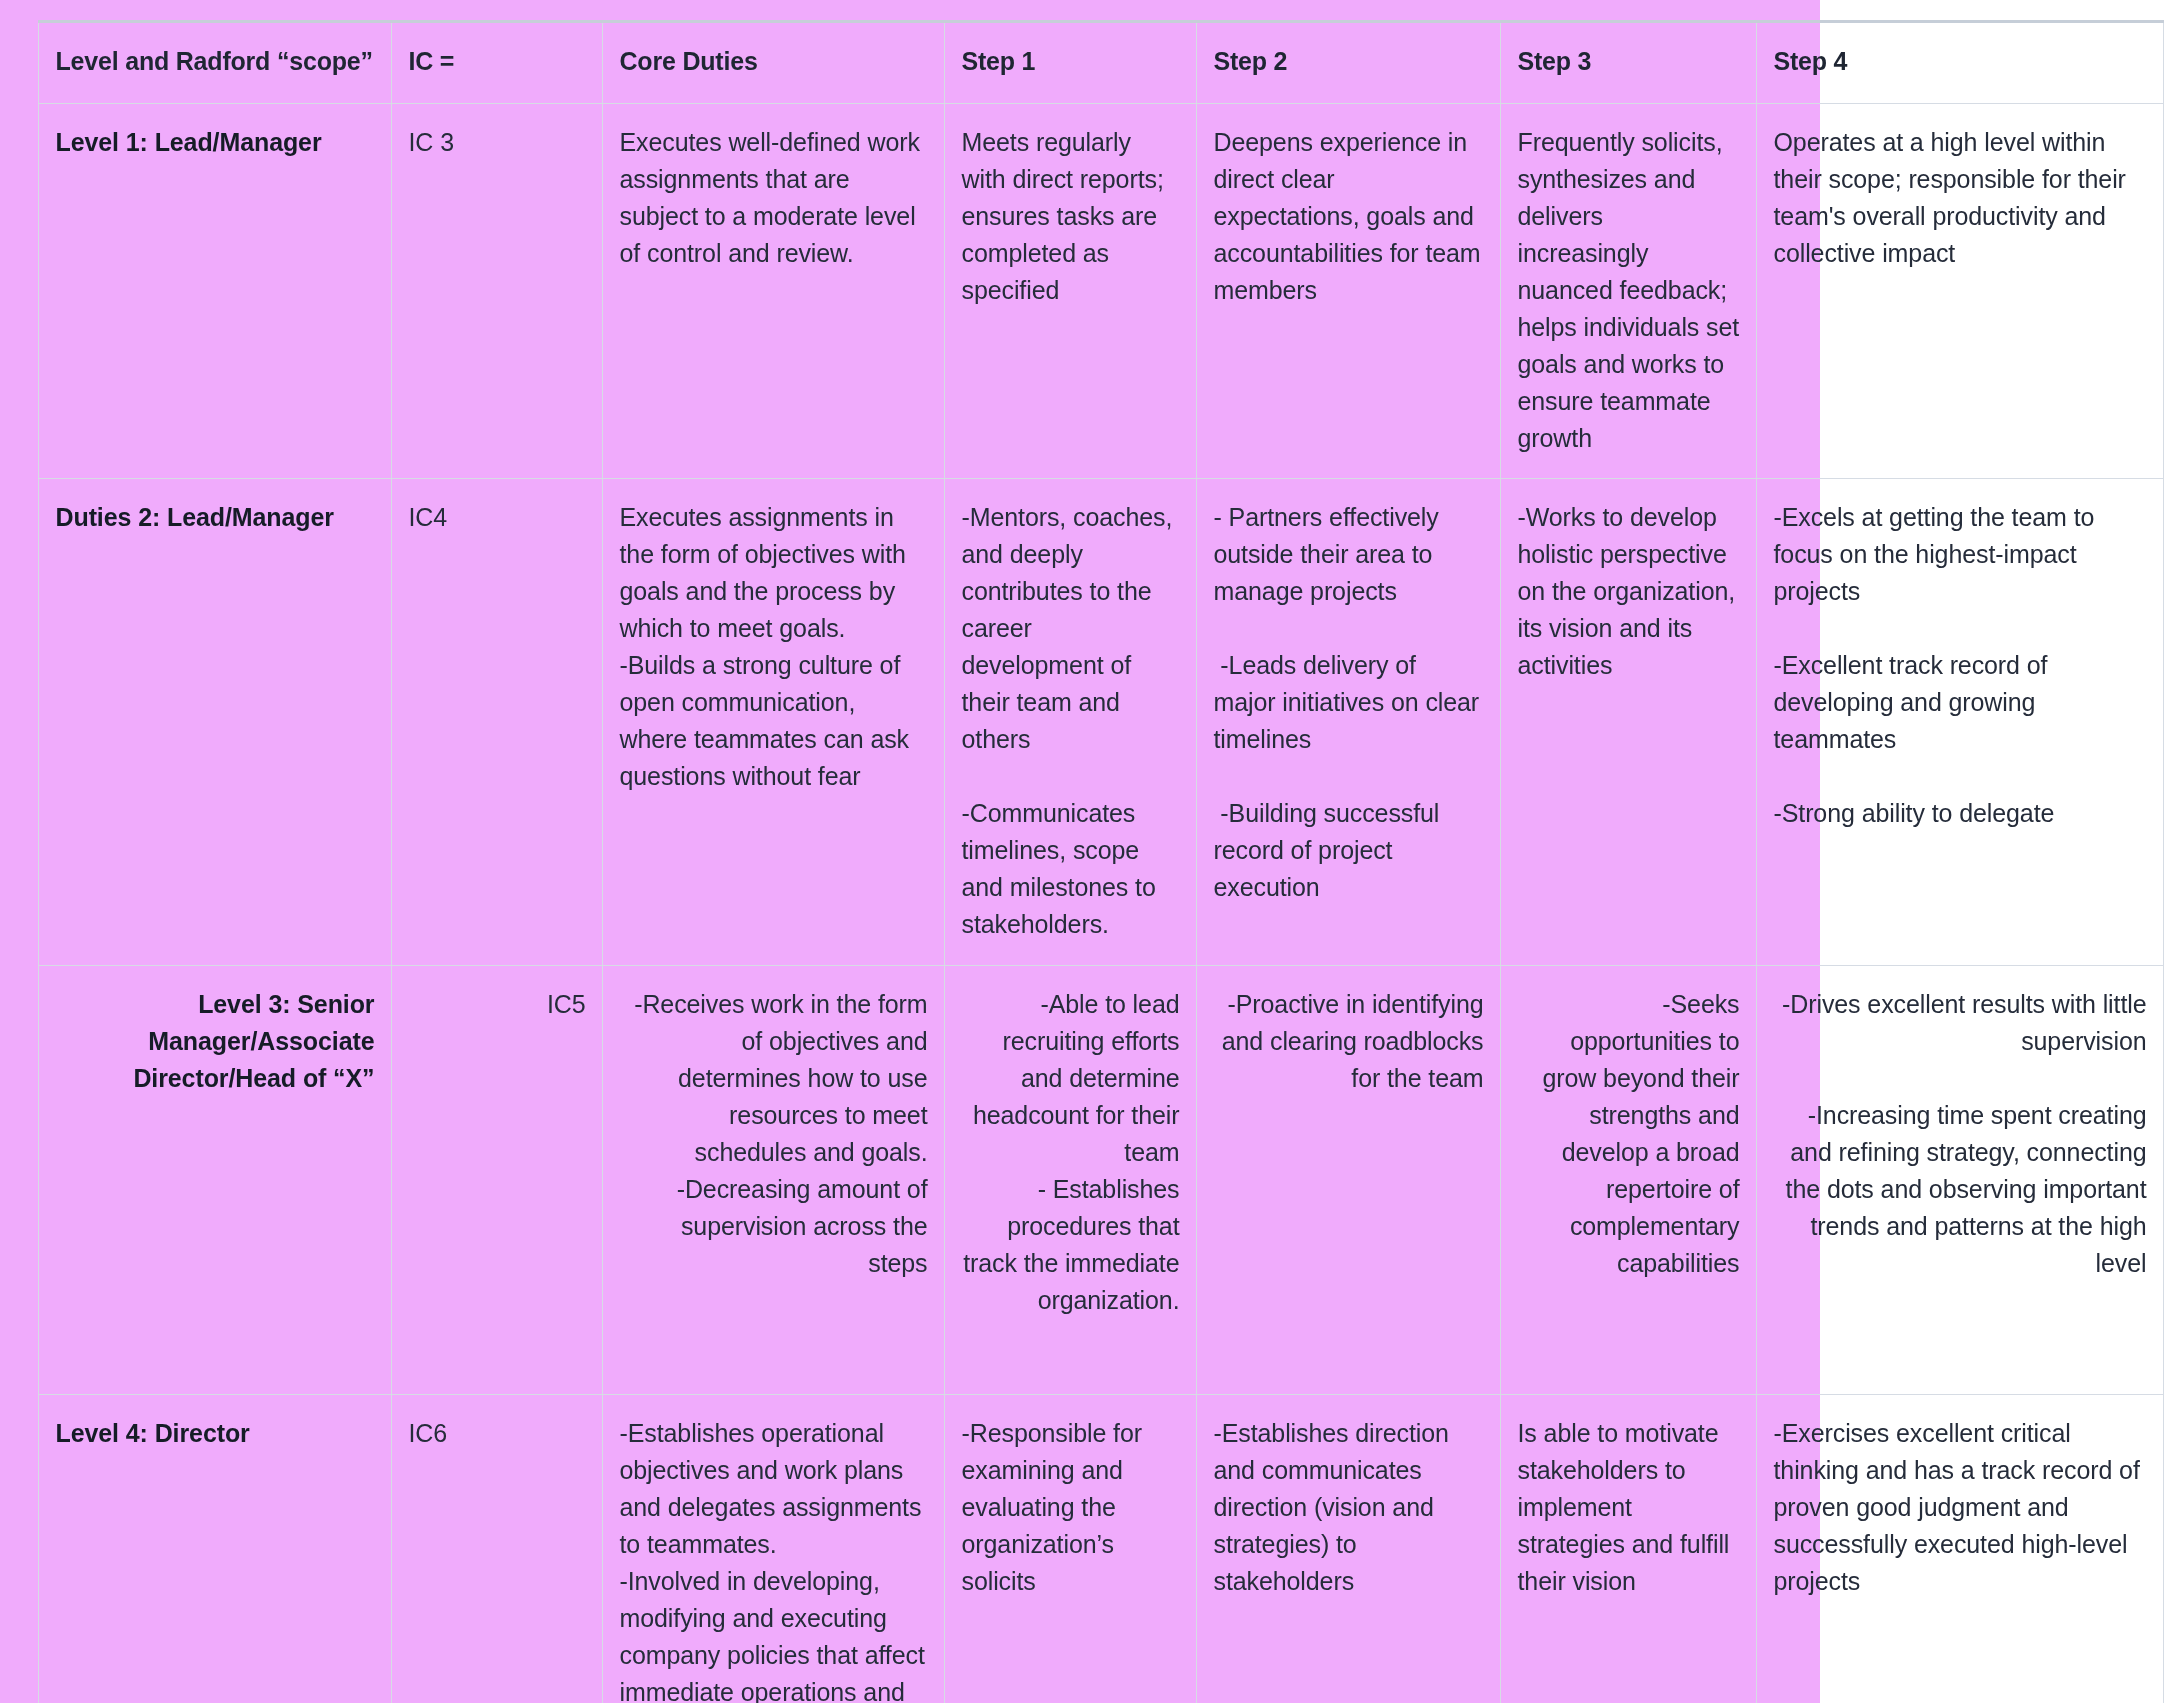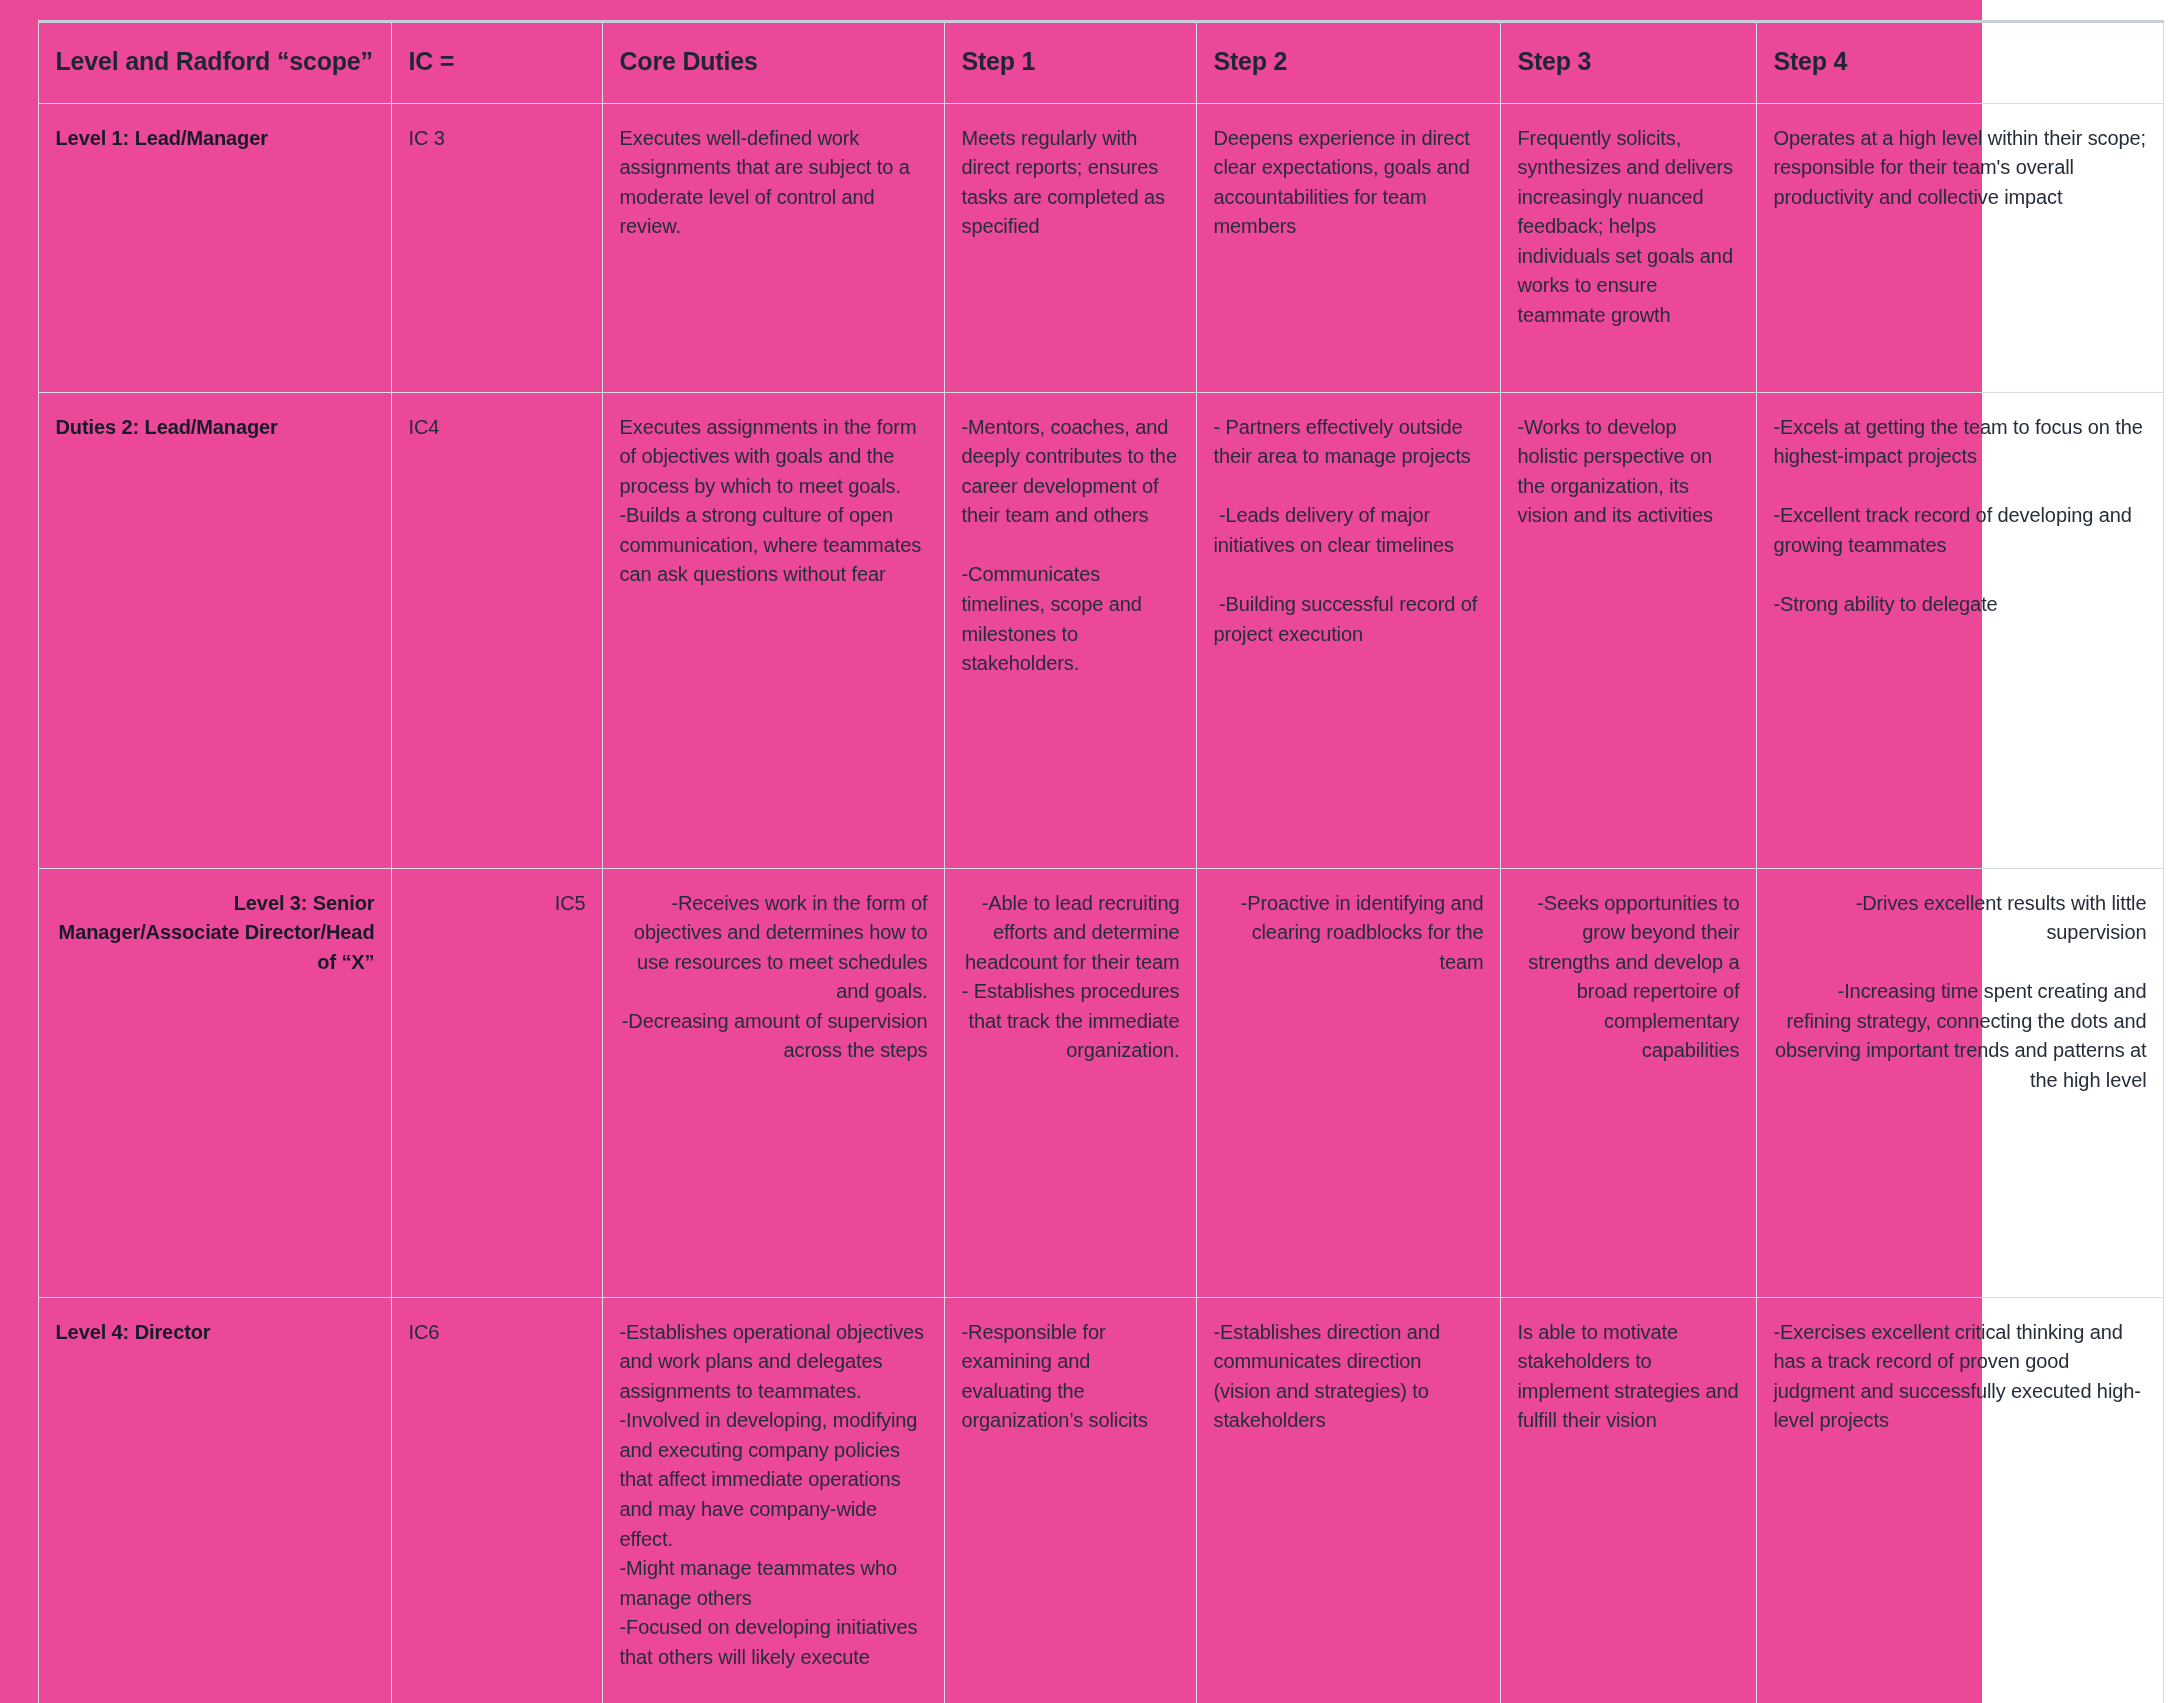--- a/index.html
+++ b/index.html
@@ -9,23 +9,23 @@
   }
   body {
     width: 2183px;
     height: 1703px;
     font-family: "Liberation Sans", sans-serif;
     color: #1f2633;
     -webkit-font-smoothing: antialiased;
   }
   #page {
     position: relative;
-    width: 1982px;
+    width: 1820px;
     height: 1703px;
-    background: #ec4899;
+    background: #f0abfc;
     box-sizing: border-box;
     padding: 20px 18px 0 38px;
   }
   table.levels-table {
     border-collapse: collapse;
     table-layout: fixed;
     width: 2124px;
     border-top: 3.3px solid #c6ced8;
     border-bottom: 3.3px solid #c6ced8;
   }
@@ -50,21 +50,21 @@
   table.levels-table thead th {
     font-size: 25px;
     font-weight: bold;
     line-height: 1.32;
     letter-spacing: -0.2px;
     padding-top: 21.5px;
     padding-bottom: 25px;
     color: #1f2633;
   }
   table.levels-table tbody td {
-    font-size: 20px;
+    font-size: 25px;
     font-weight: normal;
     line-height: 1.48;
     letter-spacing: -0.1px;
     color: #252c3a;
   }
   table.levels-table tbody td.level-cell {
     font-weight: bold;
     color: #161c27;
   }
   .cell-text {

